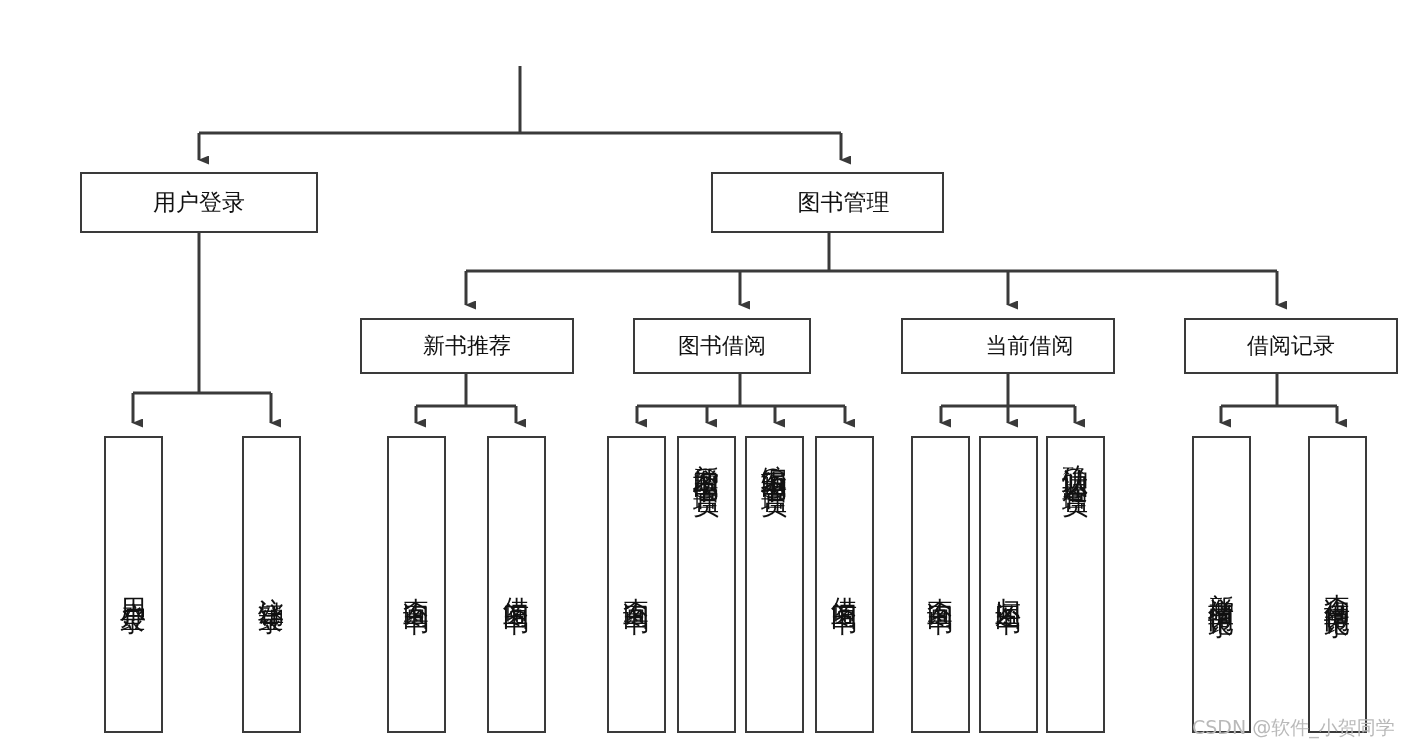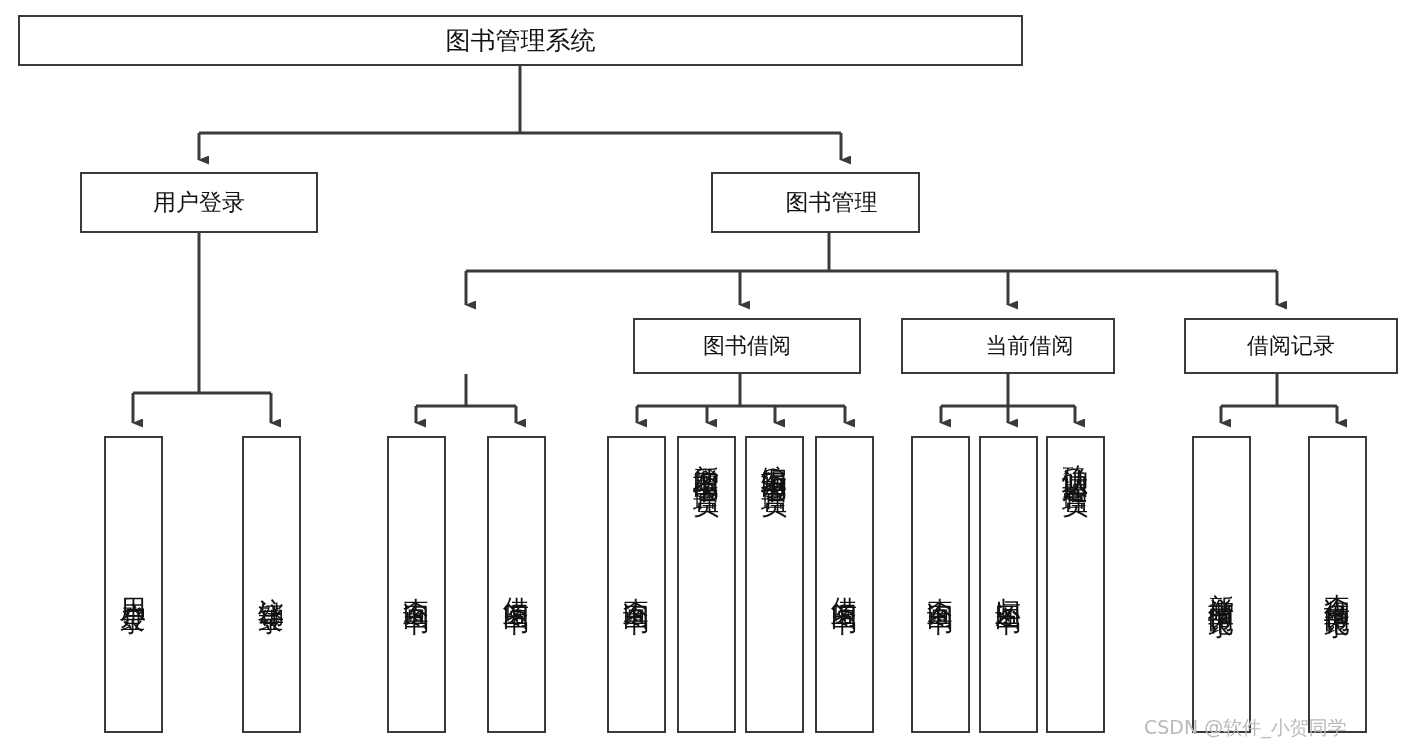--- a/index.html
+++ b/index.html
@@ -121,32 +121,32 @@
       <path d="M1008,406 L1008,423" marker-end="url(#arrow)"></path>
       <path d="M1075,406 L1075,423" marker-end="url(#arrow)"></path>
 
       <path d="M1277,374 L1277,406"></path>
       <path d="M1221,406 L1337,406"></path>
       <path d="M1221,406 L1221,423" marker-end="url(#arrow)"></path>
       <path d="M1337,406 L1337,423" marker-end="url(#arrow)"></path>
     </g>
   </svg>
 
-  <div class="node root" style="left:18px; top:15px; width:1005px; height:51px;">
-    <span class="label">图书管理系统</span>
-  </div>
 
   <div class="node level1" style="left:80px; top:172px; width:238px; height:61px;">
     <span class="label">用户登录</span>
   </div>
-  <div class="node level1" style="left:711px; top:172px; width:209px; height:61px;padding-left:32px;">
+  <div class="node level1" style="left:711px; top:172px; width:233px; height:61px;padding-left:32px;">
     <span class="label">图书管理</span>
   </div>
 
-  <div class="node level2" style="left:633px; top:318px; width:228px; height:56px;">
+  <div class="node level2" style="left:360px; top:318px; width:214px; height:56px;">
+    <span class="label">新书推荐</span>
+  </div>
+  <div class="node level2" style="left:633px; top:318px; width:178px; height:56px;">
     <span class="label">图书借阅</span>
   </div>
   <div class="node level2" style="left:901px; top:318px; width:214px; height:56px;padding-left:43px;">
     <span class="label">当前借阅</span>
   </div>
   <div class="node level2" style="left:1170px; top:318px; width:214px; height:56px;margin-left:14px;">
     <span class="label">借阅记录</span>
   </div>
 
   <div class="node leaf" style="left:104px; top:436px; width:59px; height:297px;">
@@ -186,15 +186,15 @@
     <span class="label">确认归还（管理员）</span>
   </div>
 
   <div class="node leaf" style="left:1192px; top:436px; width:59px; height:297px;">
     <span class="label">新增借阅记录</span>
   </div>
   <div class="node leaf" style="left:1308px; top:436px; width:59px; height:297px;">
     <span class="label">查询借阅记录</span>
   </div>
 
-  <div id="watermark" style="left:1144px; top:715px;">CSDN @软件_小贺同学</div>
+  <div id="watermark" style="left:1192px; top:715px;">CSDN @软件_小贺同学</div>
 
 </div>
 
 </body></html>

